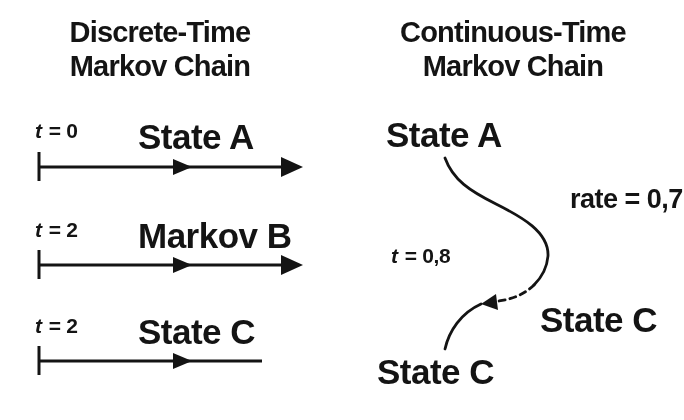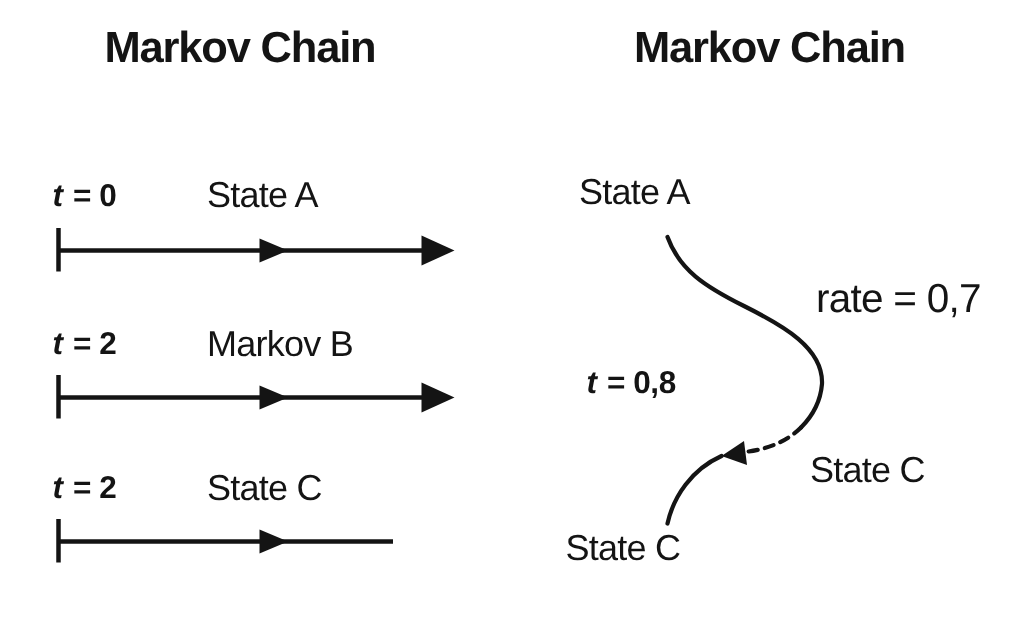--- a/index.html
+++ b/index.html
@@ -21,35 +21,36 @@
   .abs { position: absolute; white-space: nowrap; }
 
   .panel-title {
     text-align: center;
     font-weight: 700;
     font-size: 29px;
     line-height: 34px;
     letter-spacing: -0.8px;
   }
   .state-label {
-    font-weight: 400;
-    font-size: 24px;
+    font-weight: 700;
+    font-size: 35px;
     letter-spacing: -0.5px;
   }
   .t-label {
     font-weight: 600;
     font-size: 21px;
     letter-spacing: -0.3px;
   }
   .t-sym { font-style: italic; }
   .t-eq { margin-left: 7px; }
   .rate-label {
-    font-weight: 400;
+    font-weight: 700;
     font-size: 27px;
     letter-spacing: -0.5px;
+    margin-left: 26px;
   }
 </style>
 </head>
 <body>
 
 <div class="canvas">
 
   <svg class="gfx" viewBox="0 0 684 420">
 
     <line x1="39" y1="152" x2="39" y2="181" stroke-width="3"></line>
@@ -67,20 +68,21 @@
     <polygon points="192,361 173,353 173,369"></polygon>
 
     <path d="M445,158 C453,180 470,191 496,204 C522,217 549,232 548,256 C547,268 542,277 534,285" stroke-width="2.8" stroke-linecap="round"></path>
     <path d="M534,285 C526,293 514,299 499,301" stroke-width="2.8" stroke-linecap="round" stroke-dasharray="6,5"></path>
     <polygon points="481,304 496,294 498,310"></polygon>
     <path d="M445,349 C449,331 461,313 481,304" stroke-width="2.8" stroke-linecap="round"></path>
   </svg>
 
   <div>
     <div class="abs panel-title" style="left:20px; top:15px; width:280px;">
+      <span style="display:block">Discrete-Time</span>
       <span style="display:block">Markov Chain</span>
     </div>
 
     <div>
       <div class="abs t-label" style="left:35px; top:119px;">
         <span class="t-sym">t</span><span class="t-eq">= 0</span>
       </div>
       <div class="abs state-label" style="left:138px; top:117px;">State A</div>
     </div>
 
@@ -94,20 +96,21 @@
     <div>
       <div class="abs t-label" style="left:35px; top:314px;">
         <span class="t-sym">t</span><span class="t-eq">= 2</span>
       </div>
       <div class="abs state-label" style="left:138px; top:312px;">State C</div>
     </div>
   </div>
 
   <div>
     <div class="abs panel-title" style="left:378px; top:15px; width:270px;">
+      <span style="display:block">Continuous-Time</span>
       <span style="display:block">Markov Chain</span>
     </div>
 
     <div class="abs state-label" style="left:386px; top:115px;">State A</div>
 
     <div class="abs rate-label" style="left:544px; top:184px;">rate = 0,7</div>
 
     <div class="abs t-label" style="left:391px; top:244px;">
       <span class="t-sym">t</span><span class="t-eq">= 0,8</span>
     </div>

